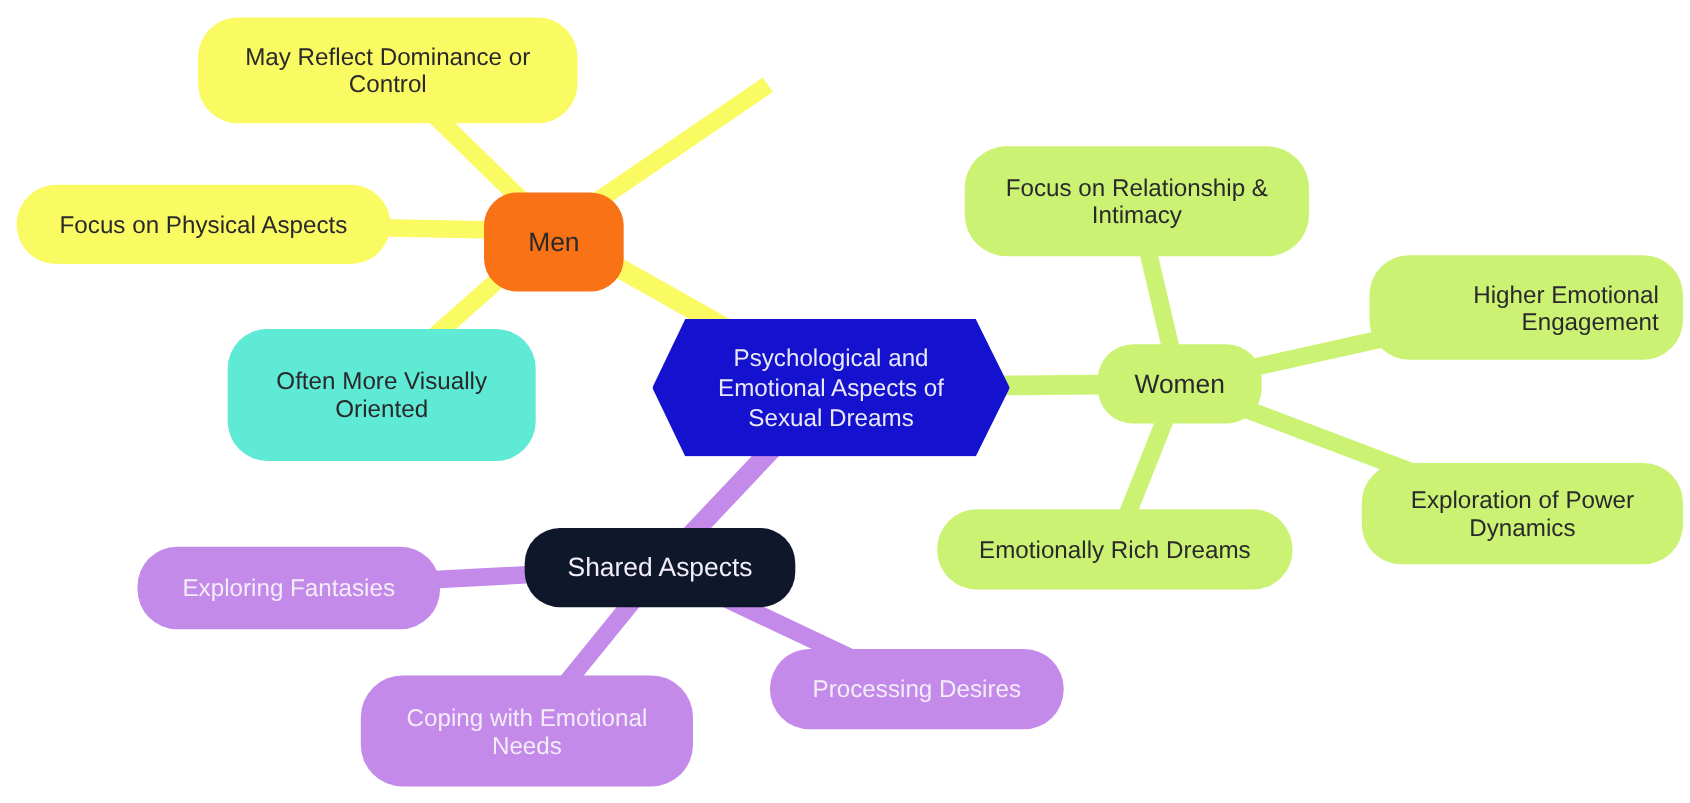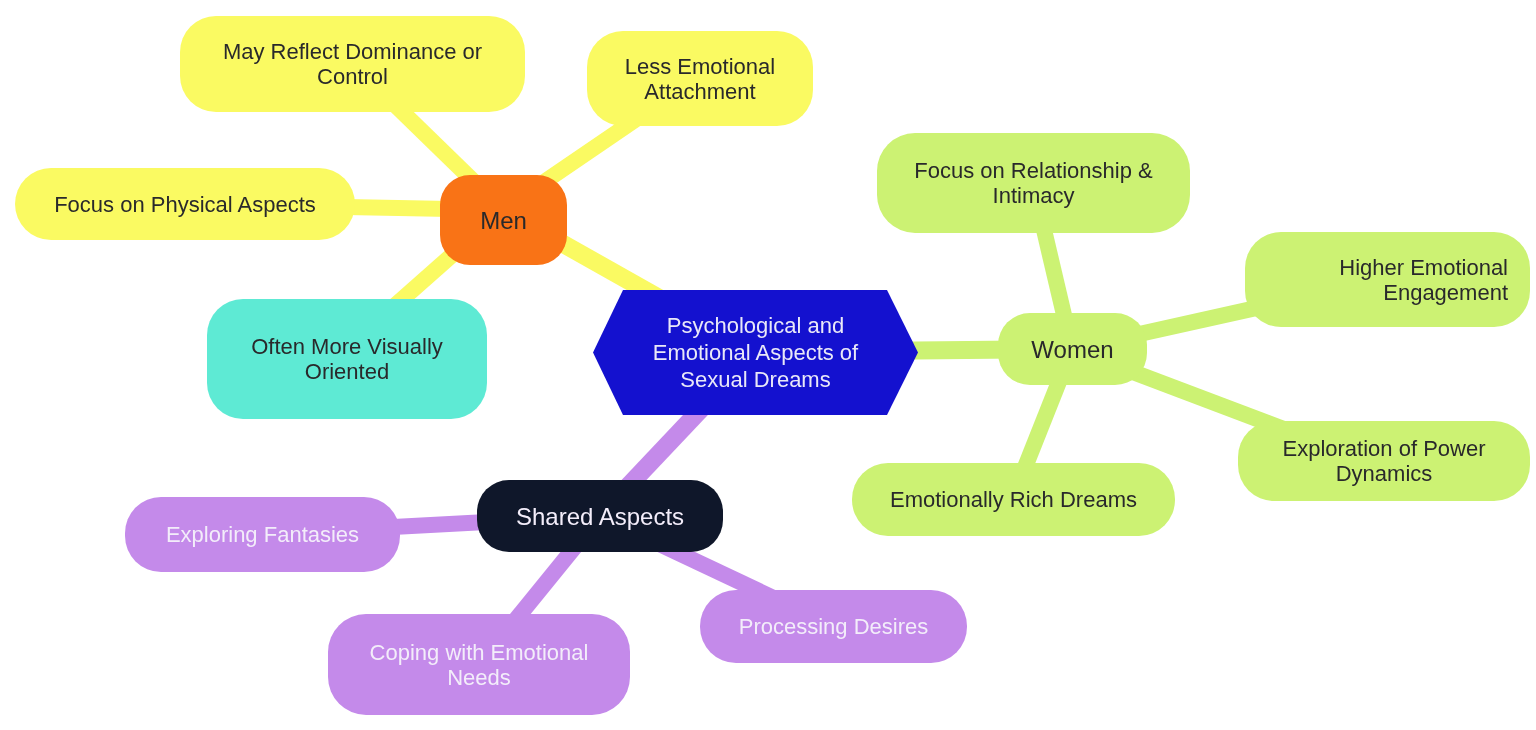--- a/index.html
+++ b/index.html
@@ -74,40 +74,37 @@
   <div class="node hexagon" style="left: 593px; top: 290px; width: 325px; height: 125px; background-color: rgb(20, 17, 207); color: rgb(233, 232, 248);">
     <span class="label">Psychological and Emotional Aspects of Sexual Dreams</span>
   </div>
 
   <div class="node" style="left: 440px; top: 175px; width: 127px; height: 90px; border-radius: 30px; background-color: #f97316; color: rgb(41, 41, 43);">
     <span class="label section-label">Men</span>
   </div>
   <div class="node" style="left: 180px; top: 16px; width: 345px; height: 96px; border-radius: 36px; background-color: rgb(250, 250, 98); color: rgb(41, 41, 43);">
     <span class="label">May Reflect Dominance or Control</span>
   </div>
-  <div class="node" style="left: 587px; top: 31px; width: 226px; height: 95px; border-radius: 36px; background-color: rgb(250, 250, 98); color: rgb(41, 41, 43);">
-    <span class="label">Less Emotional Attachment</span>
-  </div>
   <div class="node" style="left: 15px; top: 168px; width: 340px; height: 72px; border-radius: 36px; background-color: rgb(250, 250, 98); color: rgb(41, 41, 43);">
     <span class="label">Focus on Physical Aspects</span>
   </div>
   <div class="node" style="left: 207px; top: 299px; width: 280px; height: 120px; border-radius: 36px; background-color: #5eead4; color: rgb(41, 41, 43);">
     <span class="label">Often More Visually Oriented</span>
   </div>
 
   <div class="node" style="left: 998px; top: 313px; width: 149px; height: 72px; border-radius: 32px; background-color: rgb(204, 242, 115); color: rgb(41, 41, 43);">
     <span class="label section-label">Women</span>
   </div>
   <div class="node" style="left: 877px; top: 133px; width: 313px; height: 100px; border-radius: 38px; background-color: rgb(204, 242, 115); color: rgb(41, 41, 43);">
     <span class="label">Focus on Relationship &amp; Intimacy</span>
   </div>
   <div class="node" style="left: 1245px; top: 232px; width: 285px; height: 95px; border-radius: 36px; background-color: rgb(204, 242, 115); color: rgb(41, 41, 43); text-align: right;">
     <span class="label">Higher Emotional Engagement</span>
   </div>
-  <div class="node" style="left: 1238px; top: 421px; width: 292px; height: 80px; border-radius: 36px; background-color: rgb(204, 242, 115); color: rgb(41, 41, 43);">
+  <div class="node" style="left: 1238px; top: 421px; width: 292px; height: 92px; border-radius: 36px; background-color: rgb(204, 242, 115); color: rgb(41, 41, 43);">
     <span class="label">Exploration of Power Dynamics</span>
   </div>
   <div class="node" style="left: 852px; top: 463px; width: 323px; height: 73px; border-radius: 36px; background-color: rgb(204, 242, 115); color: rgb(41, 41, 43);">
     <span class="label">Emotionally Rich Dreams</span>
   </div>
 
   <div class="node" style="left: 477px; top: 480px; width: 246px; height: 72px; border-radius: 32px; background-color: #0f172a; color: rgb(243, 237, 250);">
     <span class="label section-label">Shared Aspects</span>
   </div>
   <div class="node" style="left: 125px; top: 497px; width: 275px; height: 75px; border-radius: 36px; background-color: rgb(196, 138, 234); color: rgb(243, 237, 250);">

